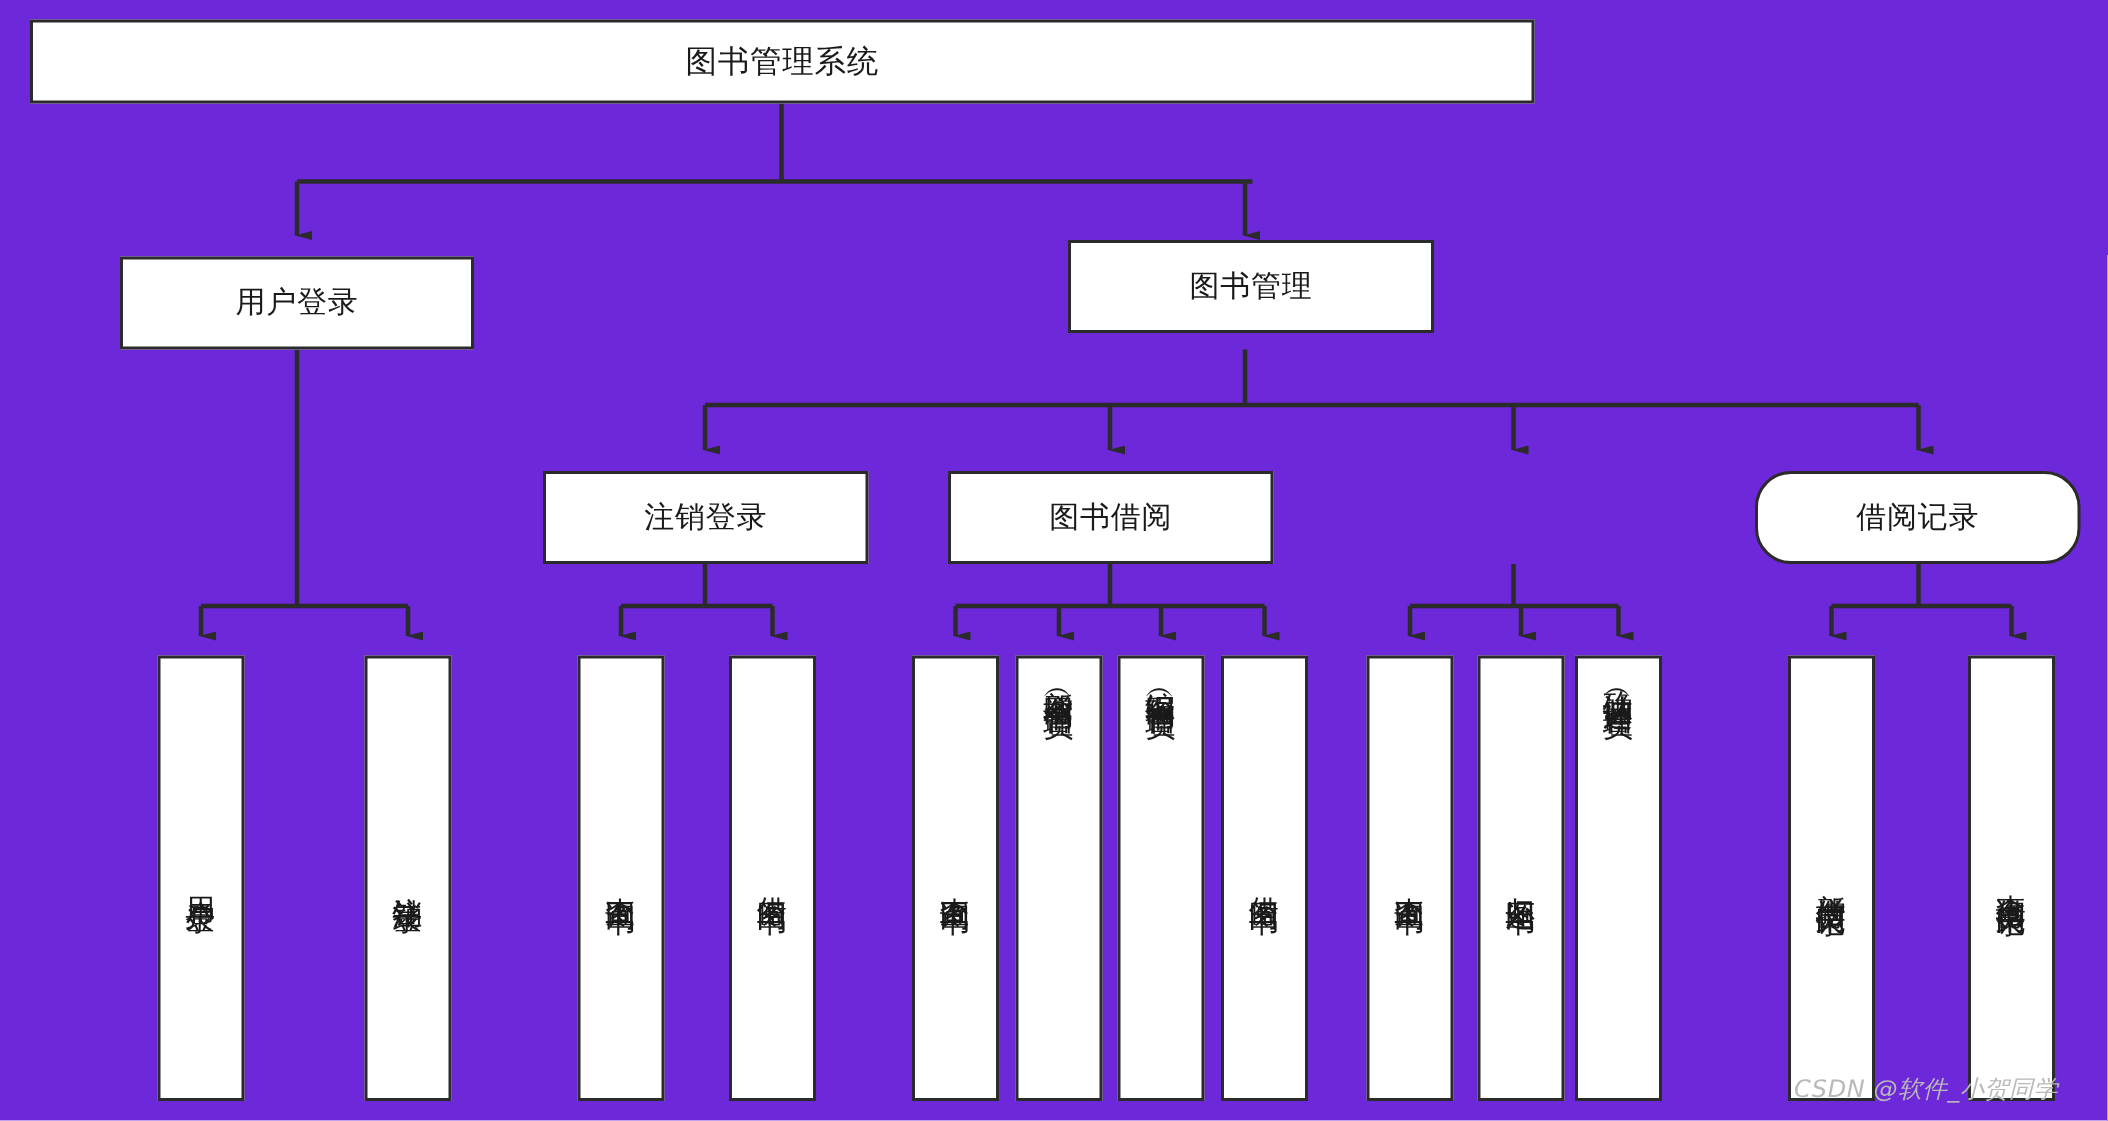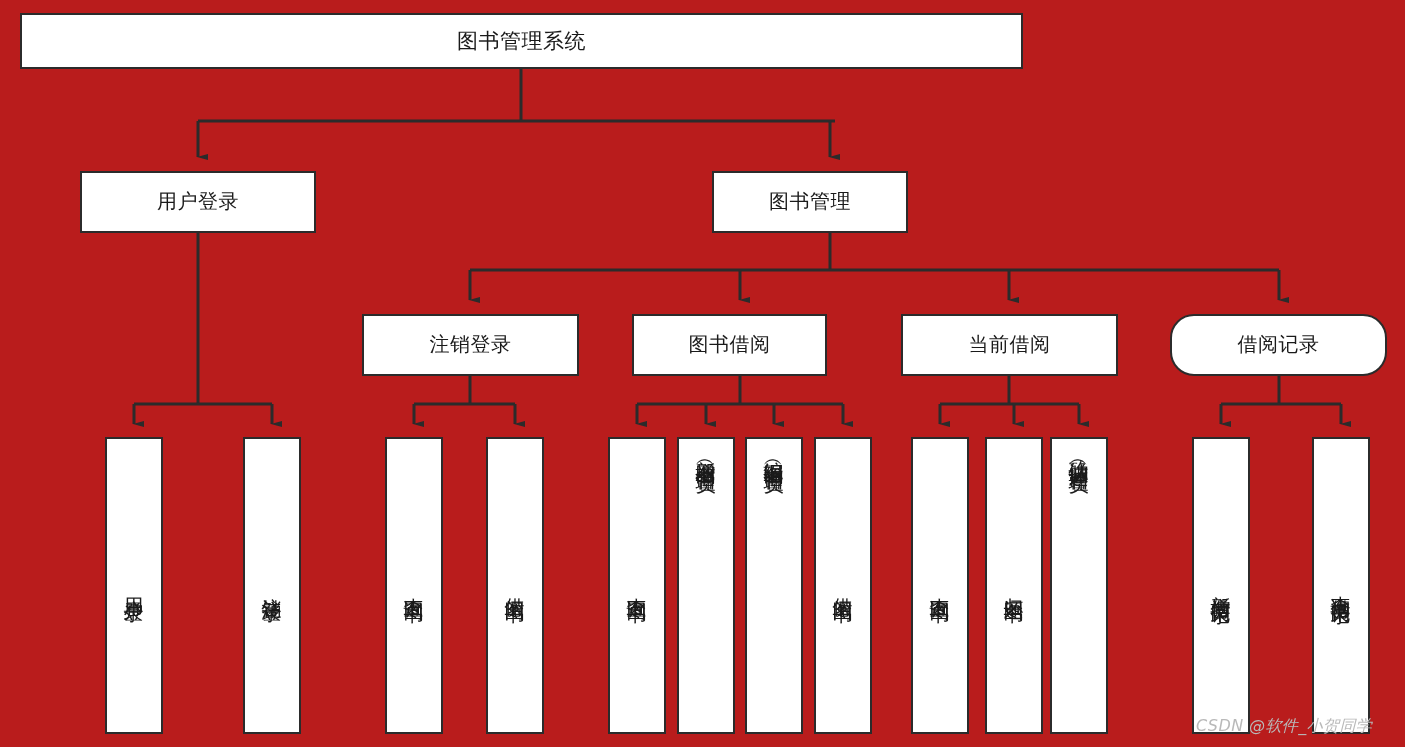--- a/index.html
+++ b/index.html
@@ -9,21 +9,21 @@
     background: #ffffff;
   }
   body {
     font-family: "DejaVu Sans", "Liberation Sans", sans-serif;
     color: #1a1a1a;
   }
   #canvas {
     position: relative;
     width: 1405px;
     height: 747px;
-    background: #b91c1c;
+    background: #6d28d9;
     overflow: hidden;
   }
   #edges {
     position: absolute;
     left: 0;
     top: 0;
     width: 1405px;
     height: 747px;
     pointer-events: none;
   }
@@ -134,32 +134,29 @@
     </g>
   </svg>
 
   <div class="node horiz root" style="left:20px; top:13px; width:1003px; height:56px;">
     <span class="label">图书管理系统</span>
   </div>
 
   <div class="node horiz" style="left:80px; top:171px; width:236px; height:62px;">
     <span class="label">用户登录</span>
   </div>
-  <div class="node horiz" style="left:712px; top:171px; width:196px; height:62px;align-items:center;">
+  <div class="node horiz" style="left:712px; top:160px; width:244px; height:62px;align-items:center;">
     <span class="label">图书管理</span>
   </div>
 
   <div class="node horiz" style="left:362px; top:314px; width:217px; height:62px;">
     <span class="label">注销登录</span>
   </div>
-  <div class="node horiz" style="left:632px; top:314px; width:195px; height:62px;">
+  <div class="node horiz" style="left:632px; top:314px; width:217px; height:62px;">
     <span class="label">图书借阅</span>
-  </div>
-  <div class="node horiz" style="left:901px; top:314px; width:217px; height:62px;">
-    <span class="label">当前借阅</span>
   </div>
   <div class="node horiz" style="left:1170px; top:314px; width:217px; height:62px;border-radius:24px;">
     <span class="label">借阅记录</span>
   </div>
 
   <div class="node vert mid" style="left:105px; top:437px; width:58px; height:297px;">
     <span class="label">用户登录</span>
   </div>
   <div class="node vert mid" style="left:243px; top:437px; width:58px; height:297px;">
     <span class="label">注销登录</span>

